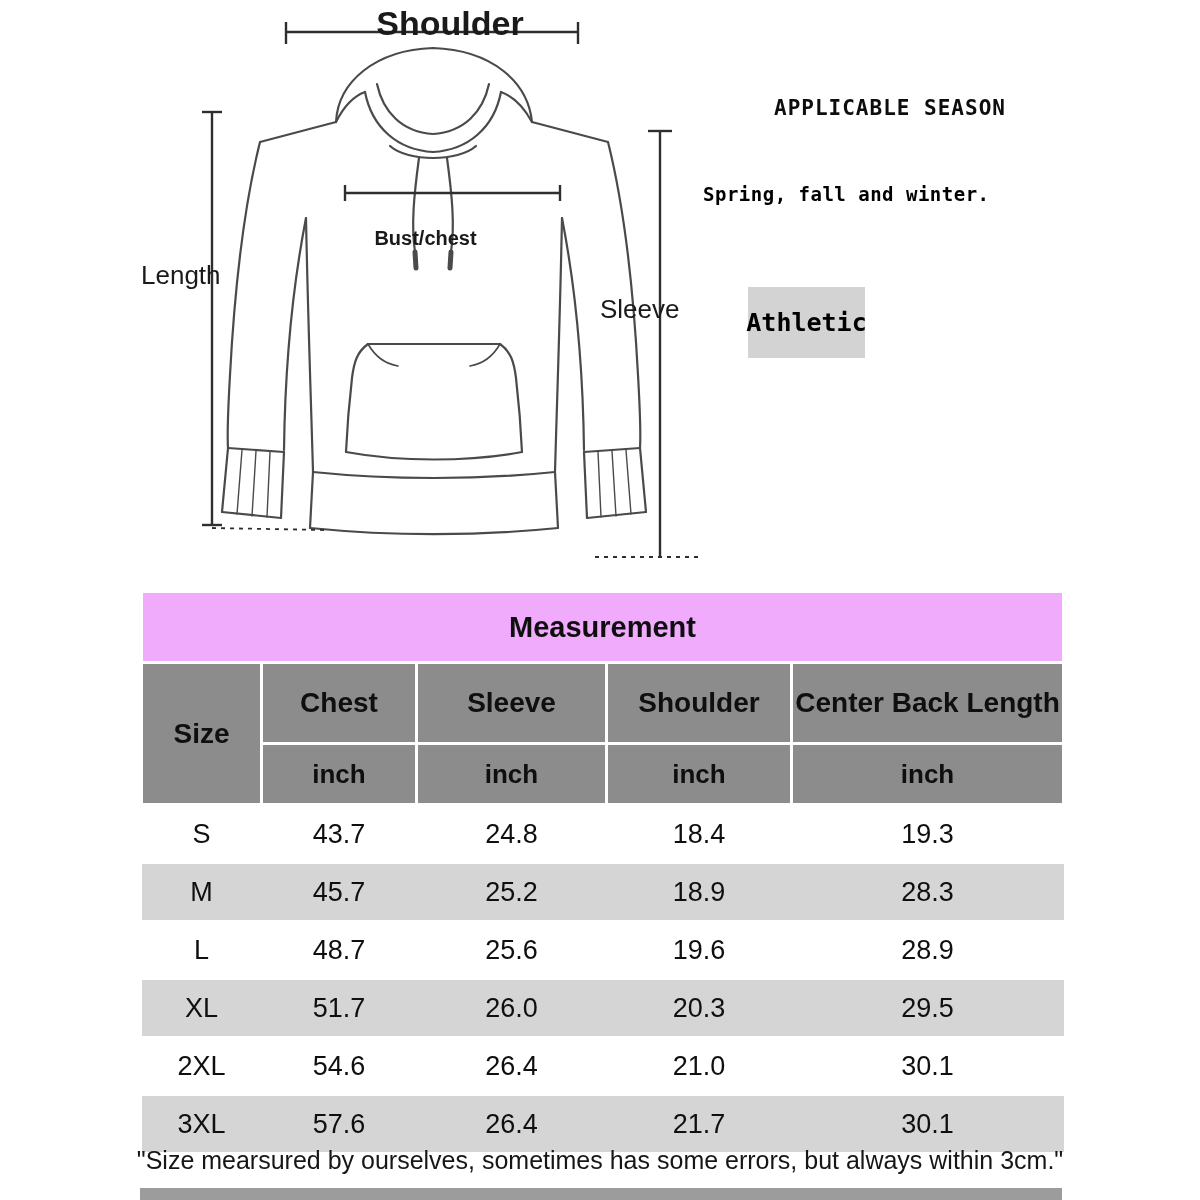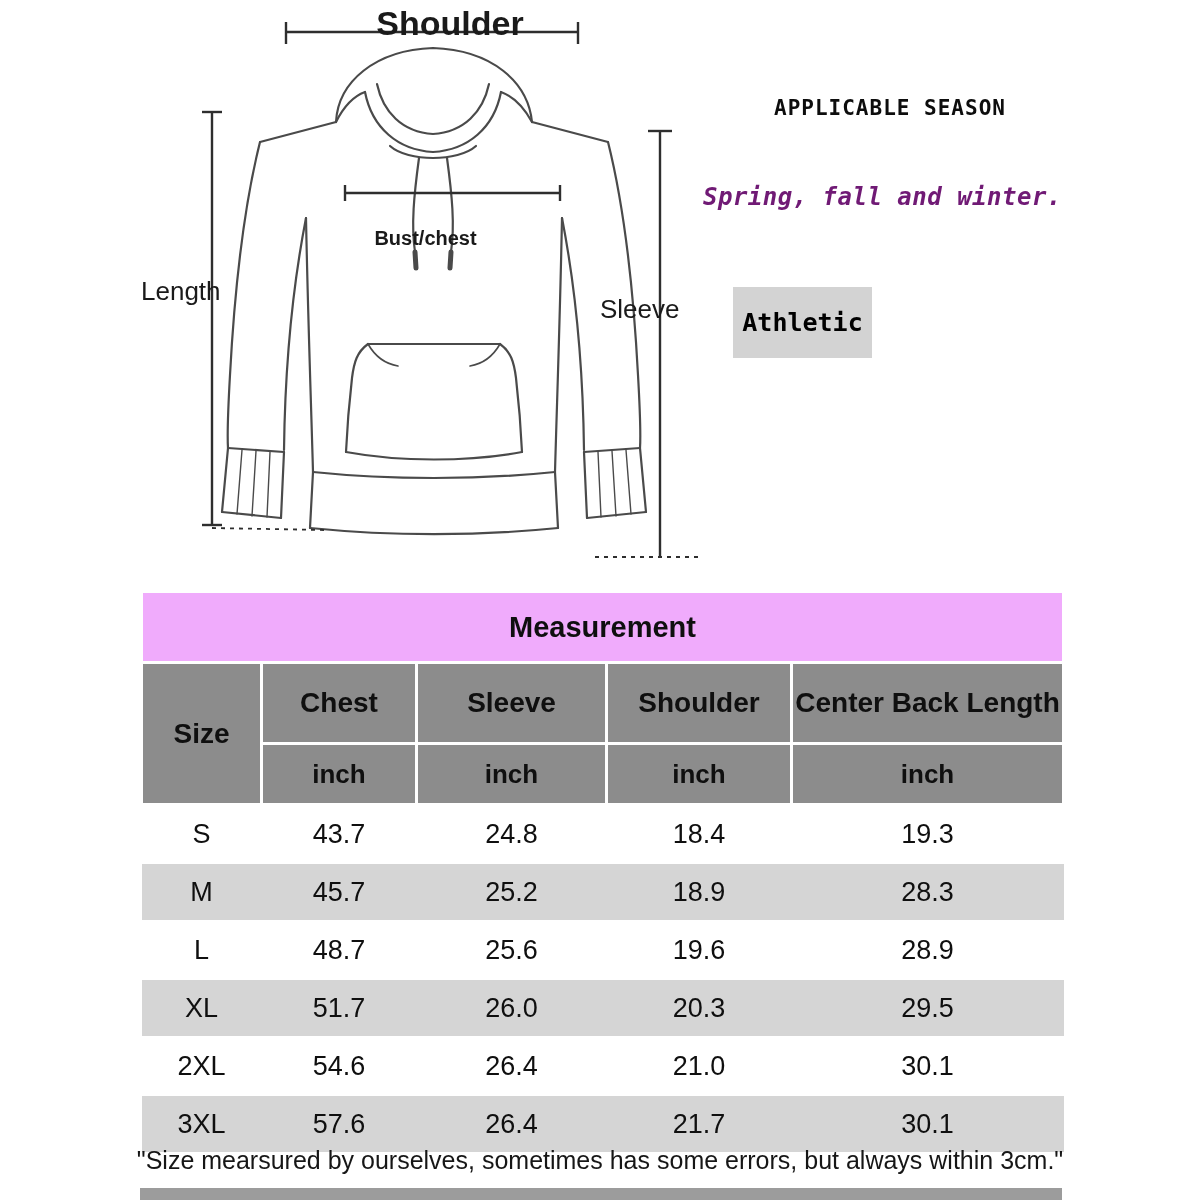--- a/index.html
+++ b/index.html
@@ -5,38 +5,38 @@
   html,body { margin:0; padding:0; background:#fff; }
   #stage {
     position:relative; width:1200px; height:1200px; background:#ffffff;
     font-family:"Liberation Sans", sans-serif; color:#111; overflow:hidden;
   }
   
   #hoodie-svg { position:absolute; left:140px; top:0; width:570px; height:575px; }
   .diag-label { position:absolute; color:#1a1a1a; }
   .lbl-shoulder { left:330px; top:4px;  width:240px; text-align:center; font-size:34px; font-weight:bold; }
   .lbl-bust     { left:338px; top:197px; width:175px; text-align:center; font-size:20px; font-weight:bold;margin-top:30px; }
-  .lbl-length   { left:141px; top:276px; font-size:26px; }
+  .lbl-length   { left:141px; top:260px; font-size:26px; }
   .lbl-sleeve   { left:600px; top:294px; font-size:26px; }
   
   .season-title {
     position:absolute; left:774px; top:96px; font-family:"DejaVu Sans Mono", monospace;
     font-size:21px; font-weight:bold; letter-spacing:1px; color:#0d0d0d;
   }
   .season-text {
     position:absolute; left:703px; top:183px; font-family:"DejaVu Sans Mono", monospace;
-    font-size:24px; font-weight:bold; letter-spacing:0.5px; color:#701a75;font-style:italic;
+    font-size:19px; font-weight:bold; letter-spacing:0.5px; color:#000000;
   }
   .tag-row { position:absolute; left:733px; top:287px; display:flex; }
   .tag {
     height:71px; display:flex; align-items:center; justify-content:center;
     font-family:"DejaVu Sans Mono", monospace; font-size:25px; font-weight:bold;
   }
   .tag-casual   { width:133px; background:#000000; color:#ffffff; }
-  .tag-athletic { width:139px; background:#d3d3d3; color:#000000; }
+  .tag-athletic { width:117px; background:#d3d3d3; color:#000000;margin-left:15px; }
   .colour-matching {
     position:absolute; left:705px; top:420px; width:335px; height:82px;
     background:#a9cbe9; color:#3a3a3a; font-size:31px;
     display:flex; align-items:center; justify-content:center;
   }
   
   .size-table {
     position:absolute; left:140px; top:590px; width:922px;
     border-collapse:collapse; table-layout:fixed;
   }

